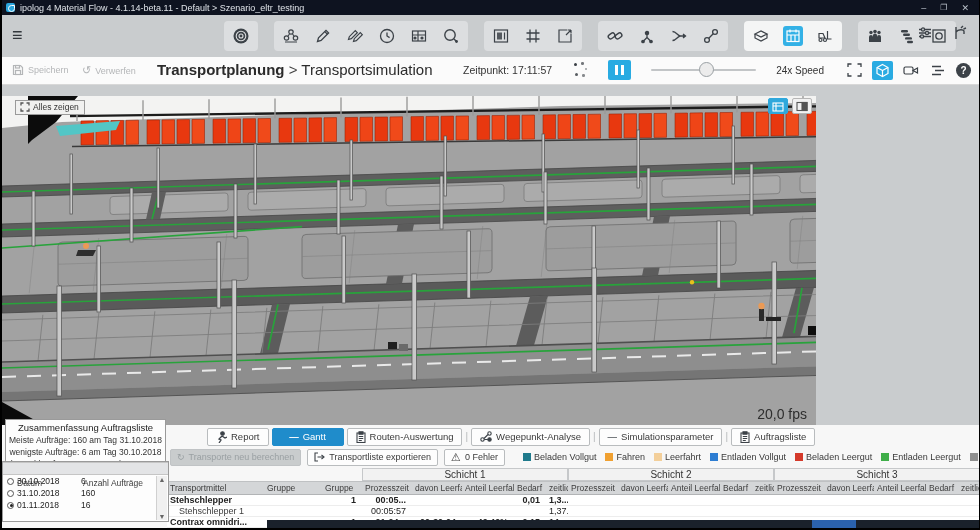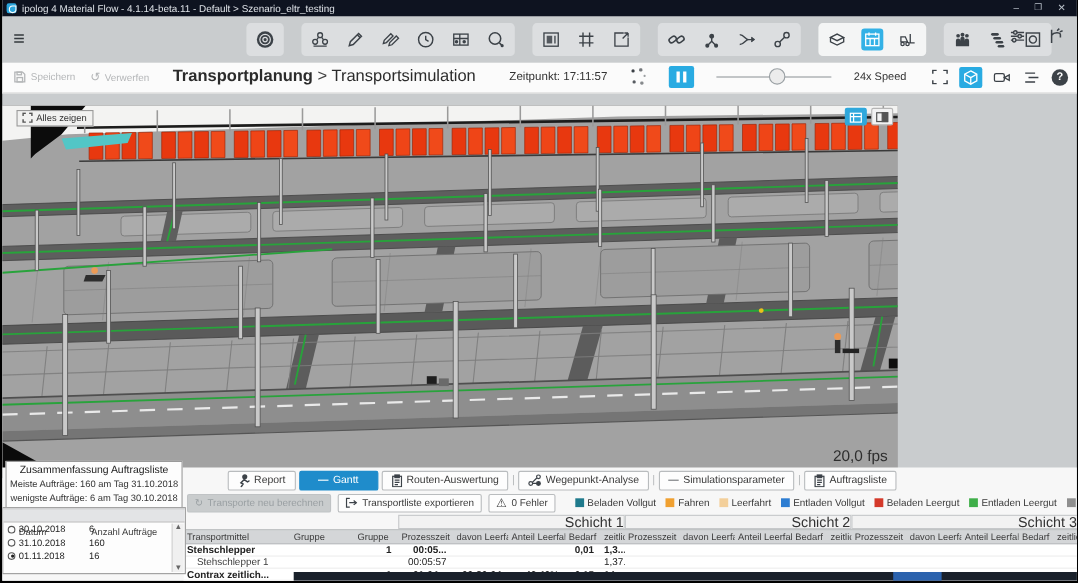--- a/index.html
+++ b/index.html
@@ -55,21 +55,21 @@
   .tab.darkblue{background:#1266a8;border-color:#1266a8;color:#fff;font-weight:600;}
   .tabsep{color:#b5b8ba;font-size:10px;}
   .actrow{position:absolute;left:168px;top:22px;right:4px;height:20px;display:flex;align-items:center;gap:6px;}
   .abtn{height:17px;display:flex;align-items:center;gap:4px;padding:0 6px;font-size:9px;color:#3a3a3a;background:#fdfdfd;border:1px solid #b9bcbe;border-radius:2px;white-space:nowrap;}
   .abtn.disabled{background:#c9cccd;color:#9aa0a3;border-color:#c0c3c5;}
   .legend{display:flex;align-items:center;gap:9px;margin-left:12px;font-size:9px;color:#3a3a3a;white-space:nowrap;}
   .lg{display:flex;align-items:center;gap:3px;justify-content:space-between;}
   .chip{width:8px;height:8px;display:inline-block;}
   
   .shiftrow{position:absolute;left:165px;top:43px;display:grid;grid-template-columns:195px 206px 206px 206px;height:13px;}
-  .shiftcell{border:1px solid #c6c8ca;background:#f2f2f2;font-size:13px;color:#333;text-align:right;line-height:11px;}
+  .shiftcell{border:1px solid #c6c8ca;background:#f2f2f2;font-size:10px;color:#333;text-align:center;line-height:11px;}
   .theadrow,.trow{display:grid;grid-template-columns:97px 58px 40px 50px 50px 52px 32px 22px 50px 50px 52px 32px 22px 50px 50px 52px 32px 22px;}
   .theadrow{position:absolute;left:165px;top:56px;height:14px;background:#d4d6d8;border-top:1px solid #bfc1c3;border-bottom:1px solid #b2b4b6;}
   .theadrow span{font-size:8.5px;color:#3c3c3c;line-height:13px;padding-left:3px;overflow:hidden;white-space:nowrap;}
   .tbody{position:absolute;left:165px;top:70px;right:0;bottom:0;background:#fff;}
   .trow{height:11px;border-bottom:1px solid #ededed;}
   .trow span{font-size:9px;color:#222;line-height:11px;padding-left:3px;overflow:hidden;white-space:nowrap;}
   .trow.bold span{font-weight:700;}
   .trow .num{text-align:right;padding-right:6px;}
   .trow.child span:first-child{padding-left:12px;font-weight:400;color:#3d3d3d;}
   
@@ -678,21 +678,21 @@
           <span></span>
           <span></span>
           <span></span>
           <span></span>
           <span></span>
           <span></span>
           <span></span>
           <span></span>
       </div>
       <div class="trow bold">
-        <span>Contrax zeitlich...</span>
+        <span>Contrax omnidri...</span>
           <span></span>
           <span class="num">1</span>
         <span class="num">01:04...</span>
           <span class="num">00:30:04</span>
           <span class="num">46,46%</span>
           <span class="num">0,15</span>
           <span>14,...</span>
         <span></span>
           <span></span>
           <span></span>

